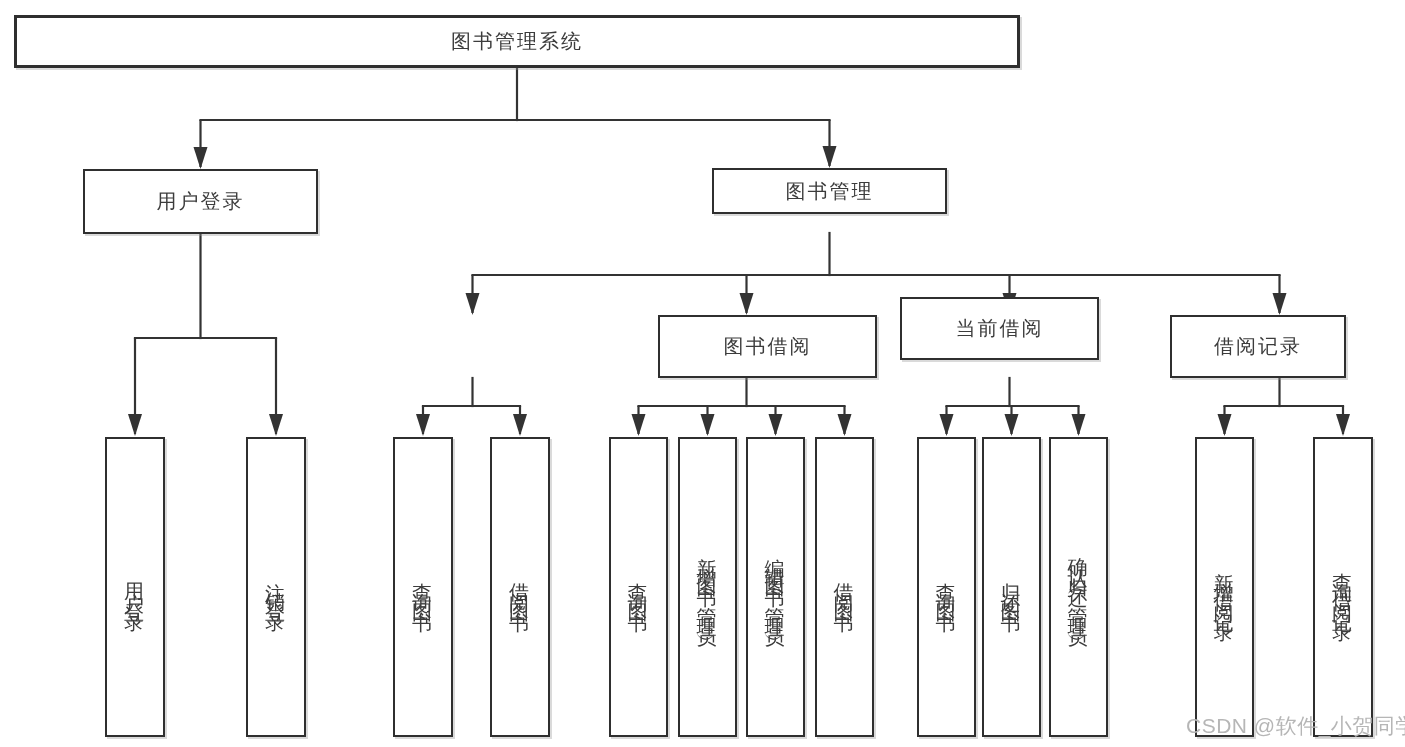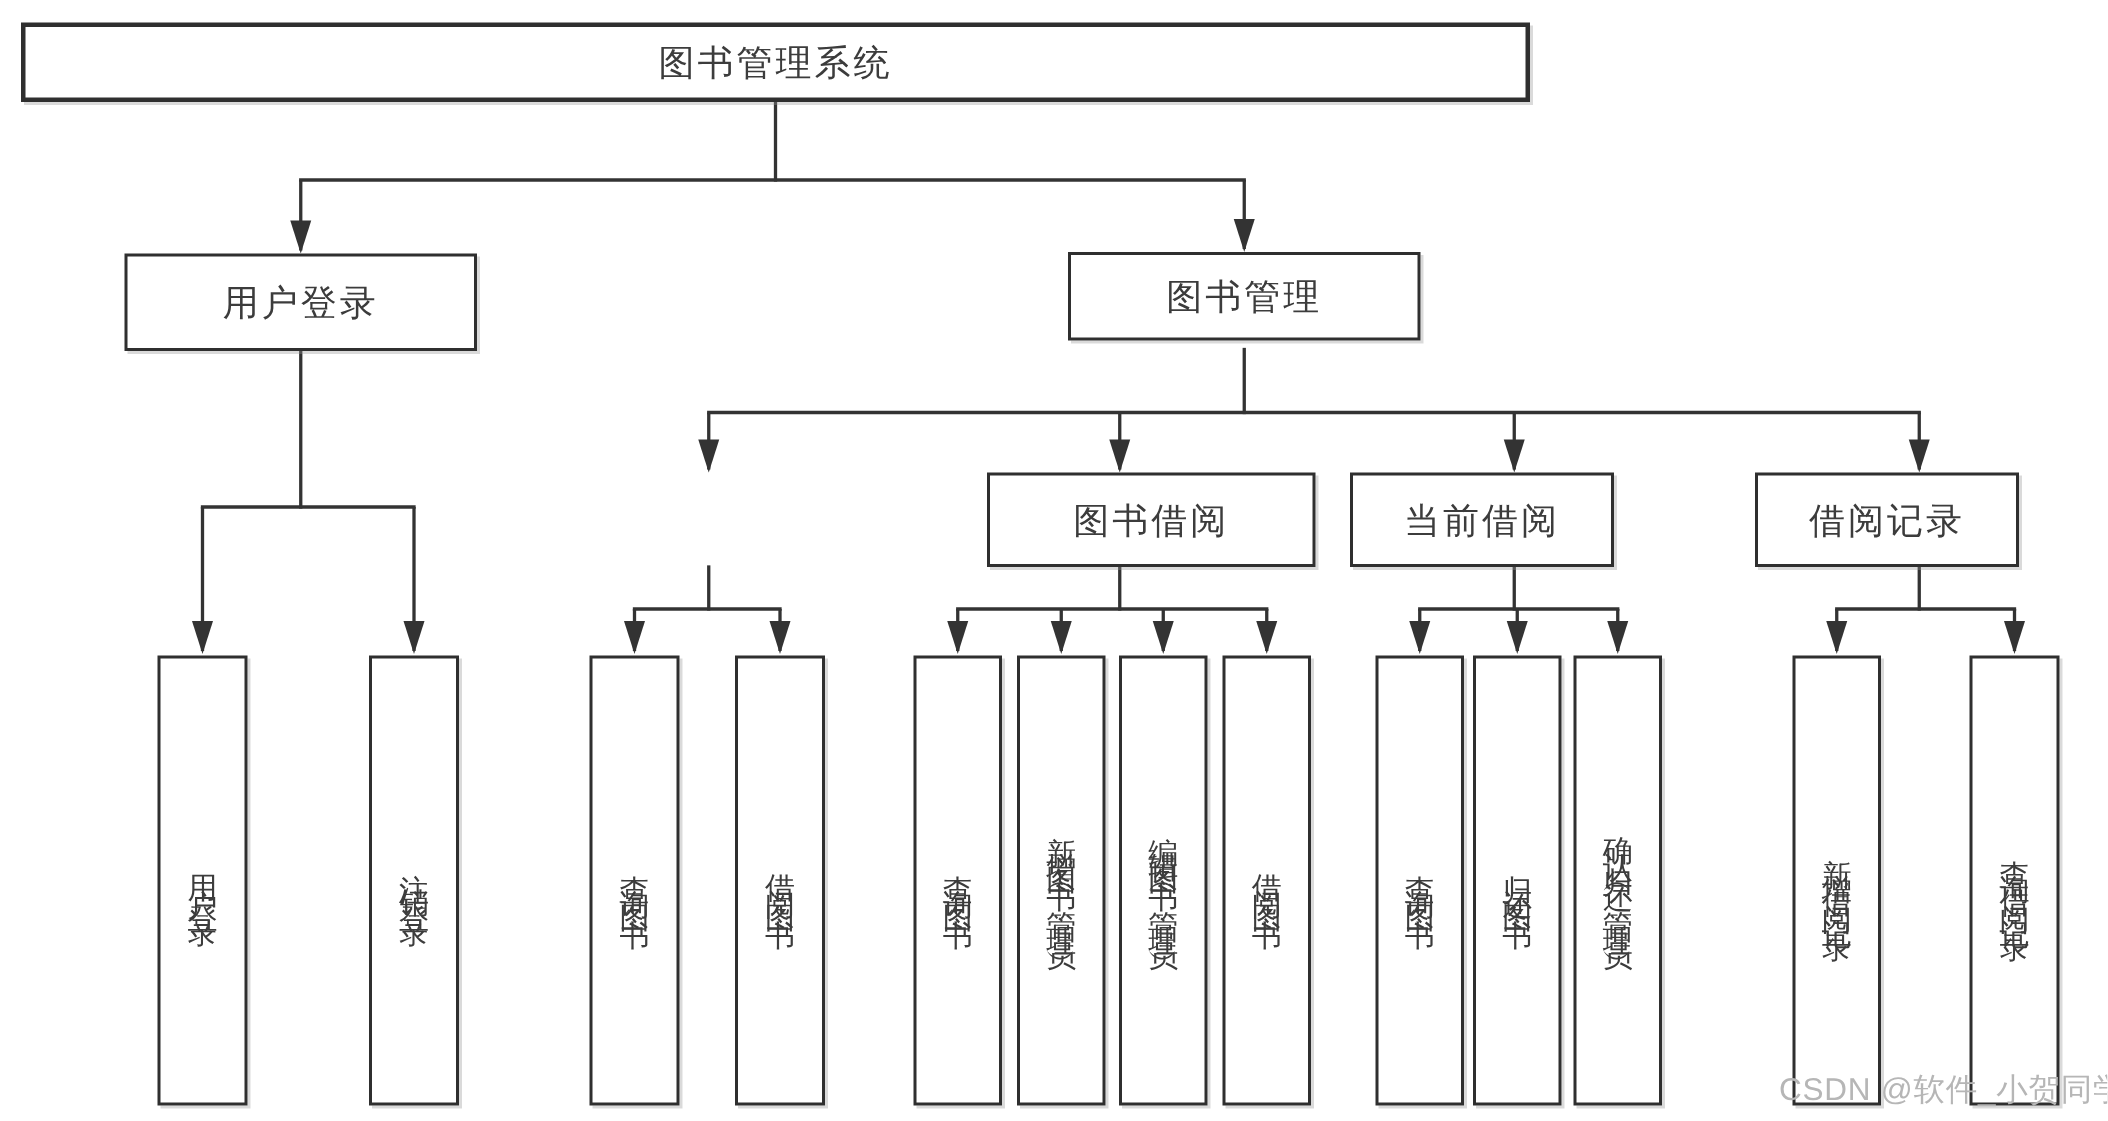--- a/index.html
+++ b/index.html
@@ -6,21 +6,21 @@
   .canvas{
     position:relative;width:1405px;height:747px;background:#ffffff;
     font-family:"Liberation Sans","DejaVu Sans",sans-serif;overflow:hidden;
   }
   svg.wires{position:absolute;left:0;top:0;z-index:0;}
   .wires line{stroke:#333333;stroke-width:2.2;stroke-linecap:square;}
   .wires g.arrowline line{stroke-linecap:butt;}
   .node{
     position:absolute;box-sizing:border-box;background:#ffffff;
     border:2.5px solid #2f2f2f;display:flex;align-items:center;justify-content:center;
-    font-size:24px;color:#3c3c3c;letter-spacing:2px;z-index:1;
+    font-size:20px;color:#3c3c3c;letter-spacing:2px;z-index:1;
     box-shadow:2px 2px 0 rgba(150,150,150,.35);
   }
   .node.root{border-width:3px;}
   .node.leaf{
     writing-mode:vertical-rl;text-orientation:mixed;
     letter-spacing:10px;font-size:20px;
   }
   .watermark{
     position:absolute;left:1186px;top:712px;z-index:3;
     color:#b6b6b6;font-size:21px;letter-spacing:.5px;white-space:nowrap;
@@ -83,24 +83,24 @@
     <line x1="1009.5" y1="378" x2="1009.5" y2="406"></line>
     <line x1="946.5" y1="406" x2="1078.5" y2="406"></line>
 
     <line x1="1279.5" y1="378" x2="1279.5" y2="406"></line>
     <line x1="1224.5" y1="406" x2="1343" y2="406"></line>
   </svg>
 
   <div class="node root" style="left:14px;top:15px;width:1006px;height:53px">图书管理系统</div>
 
   <div class="node" style="left:83px;top:169px;width:235px;height:65px">用户登录</div>
-  <div class="node" style="left:712px;top:168px;width:235px;height:59px">图书管理</div>
+  <div class="node" style="left:712px;top:168px;width:235px;height:46px">图书管理</div>
 
   <div class="node" style="left:658px;top:315px;width:219px;height:63px">图书借阅</div>
-  <div class="node" style="left:900px;top:315px;width:176px;height:63px">当前借阅</div>
+  <div class="node" style="left:900px;top:297px;width:199px;height:63px">当前借阅</div>
   <div class="node" style="left:1170px;top:315px;width:176px;height:63px">借阅记录</div>
 
   <div class="node leaf" style="left:105px;top:437px;width:60px;height:300px">用户登录</div>
   <div class="node leaf" style="left:246px;top:437px;width:60px;height:300px">注销登录</div>
 
   <div class="node leaf" style="left:393px;top:437px;width:60px;height:300px">查询图书</div>
   <div class="node leaf" style="left:490px;top:437px;width:60px;height:300px">借阅图书</div>
 
   <div class="node leaf" style="left:609px;top:437px;width:59px;height:300px">查询图书</div>
   <div class="node leaf" style="left:678px;top:437px;width:59px;height:300px">新增图书（管理员）</div>

